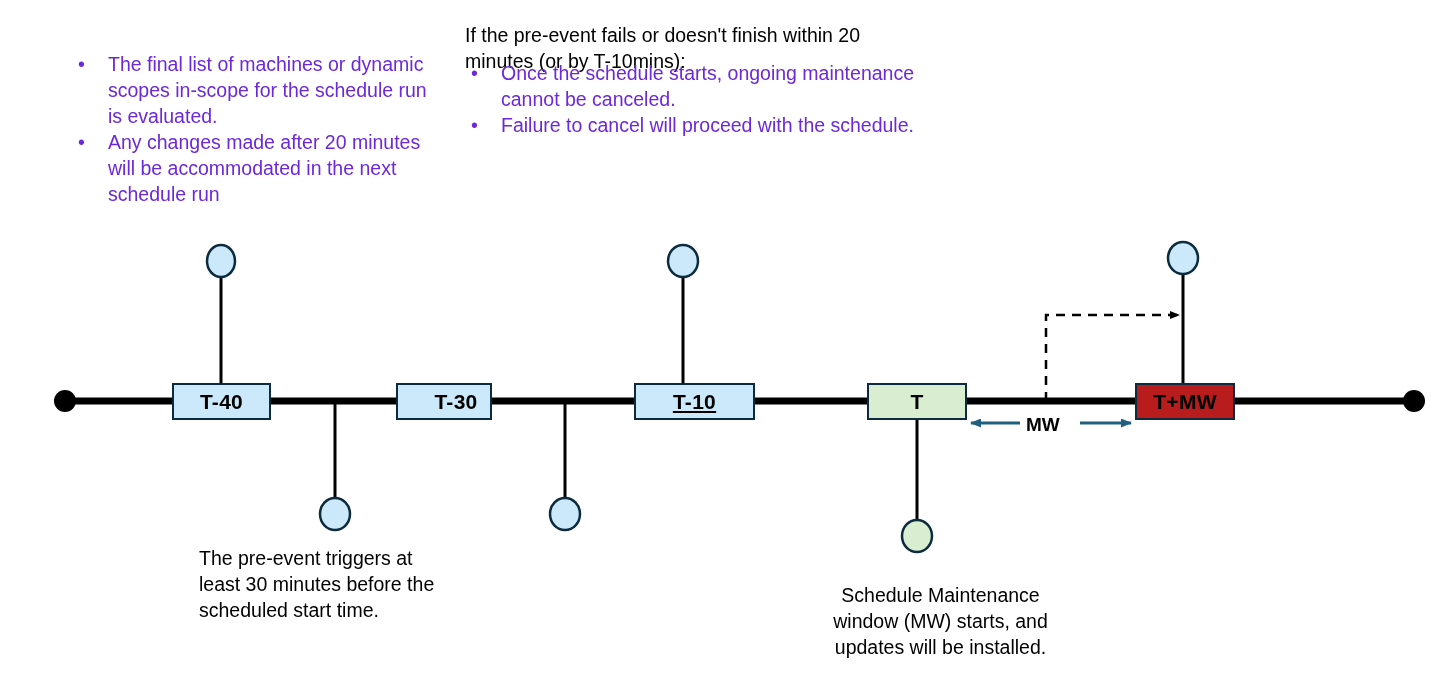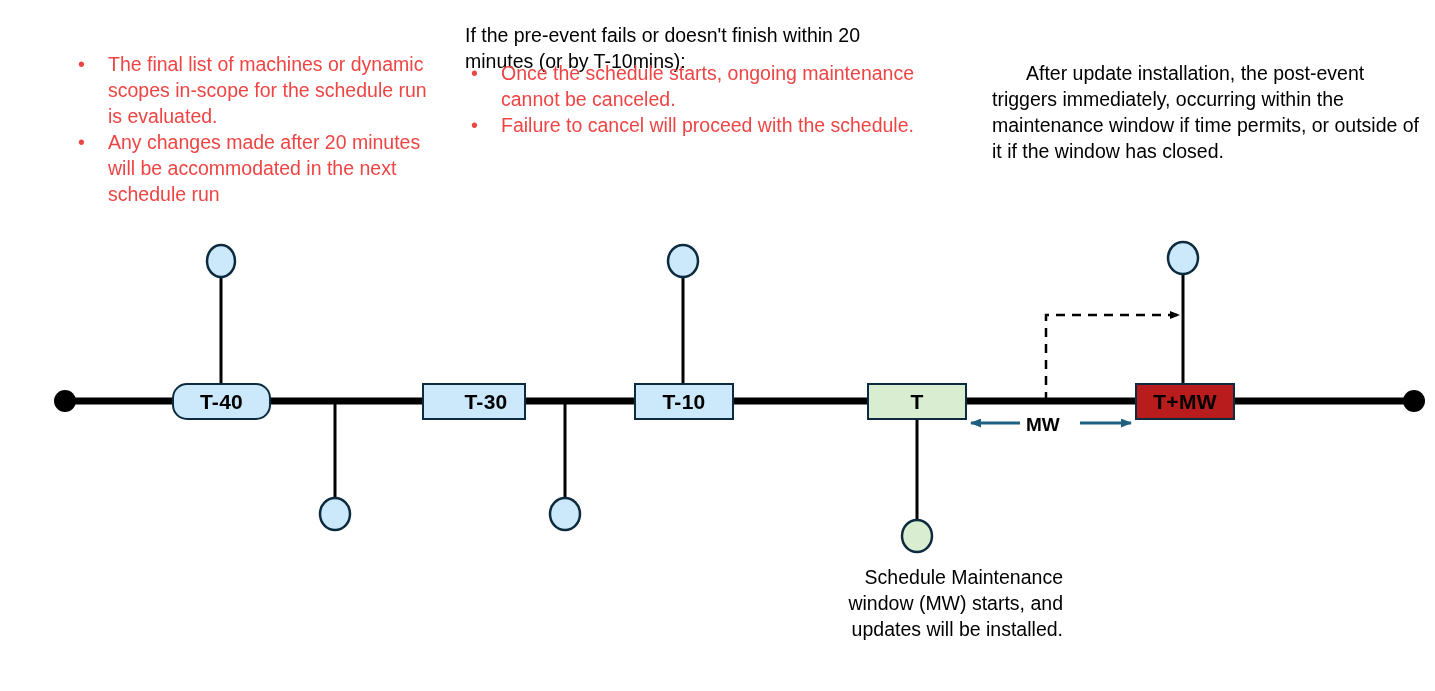--- a/index.html
+++ b/index.html
@@ -32,21 +32,21 @@
     position: absolute;
     margin: 0;
     padding: 0;
     list-style: none;
   }
   .bullet-item {
     position: relative;
     font-family: "Liberation Sans", sans-serif;
     font-size: 19.5px;
     line-height: 26px;
-    color: #ef4444;
+    color: #6d28d9;
     padding-left: 36px;
     margin-bottom: 0px;
   }
   .bullet-item::before {
     content: "\2022";
     position: absolute;
     left: 6px;
     top: 0;
     font-size: 19.5px;
     line-height: 26px;
@@ -95,21 +95,20 @@
     <li class="bullet-item">Any changes made after 20 minutes will be accommodated in the next schedule run</li>
   </ul>
 
   <div class="note" style="left:465px; top:22px; width:440px;">If the pre-event fails or doesn't finish within 20 minutes (or by T-10mins):</div>
 
   <ul class="bullet-list" style="left:465px; top:60px; width:460px;">
     <li class="bullet-item">Once the schedule starts, ongoing maintenance cannot be canceled.</li>
     <li class="bullet-item">Failure to cancel will proceed with the schedule.</li>
   </ul>
 
-  <div class="note note-indent" style="left:992px; top:60px; width:440px;">After update installation, the post-event triggers immediately, occurring within the maintenance window if time permits, or outside of it if the window has closed.</div>
 
   <svg class="svg-layer" width="1435" height="691">
     <defs>
       <marker id="arrow-black" markerWidth="10" markerHeight="8" refX="9" refY="4" orient="auto" markerUnits="userSpaceOnUse">
         <path d="M0,0 L10,4 L0,8 z" fill="#000000"></path>
       </marker>
       <marker id="arrow-teal-end" markerWidth="11" markerHeight="9" refX="10" refY="4.5" orient="auto" markerUnits="userSpaceOnUse">
         <path d="M0,0 L11,4.5 L0,9 z" fill="#1f6080"></path>
       </marker>
       <marker id="arrow-teal-start" markerWidth="11" markerHeight="9" refX="1" refY="4.5" orient="auto" markerUnits="userSpaceOnUse">
@@ -138,39 +137,40 @@
 
     <line x1="1183" y1="274" x2="1183" y2="401" stroke="#000000" stroke-width="3"></line>
     <ellipse cx="1183" cy="258" rx="15" ry="16" fill="#cbe9fa" stroke="#0d2b3e" stroke-width="2.5"></ellipse>
 
     <path d="M1046,401 L1046,315 L1179,315" fill="none" stroke="#000000" stroke-width="2.5" stroke-dasharray="9,7" marker-end="url(#arrow-black)"></path>
 
     <line x1="971" y1="423" x2="1020" y2="423" stroke="#1f6080" stroke-width="3" marker-start="url(#arrow-teal-start)"></line>
     <line x1="1080" y1="423" x2="1131" y2="423" stroke="#1f6080" stroke-width="3" marker-end="url(#arrow-teal-end)"></line>
   </svg>
 
-  <div class="node-box" style="left:172px; top:383px; width:99px; height:37px; background:#cbe9fa;border-radius:15px;">
+  <div class="node-box" style="left:172px; top:383px; width:99px; height:37px; background:#cbe9fa;">
     <span>T-40</span>
   </div>
 
-  <div class="node-box" style="left:422px; top:383px; width:104px; height:37px; background:#cbe9fa;padding-left:24px;">
+  <div class="node-box" style="left:396px; top:383px; width:96px; height:37px; background:#cbe9fa;padding-left:24px;">
     <span>T-30</span>
   </div>
 
-  <div class="node-box" style="left:634px; top:383px; width:100px; height:37px; background:#cbe9fa;">
+  <div class="node-box" style="left:634px; top:383px; width:121px; height:37px; background:#cbe9fa;text-decoration:underline;">
     <span>T-10</span>
   </div>
 
   <div class="node-box" style="left:867px; top:383px; width:100px; height:37px; background:#d9edd0;">
     <span>T</span>
   </div>
 
   <div class="node-box" style="left:1135px; top:383px; width:100px; height:37px; background:#b91c1c;">
     <span>T+MW</span>
   </div>
 
   <div class="mw-label" style="left:1026px; top:414px;">MW</div>
 
+  <div class="caption" style="left:199px; top:545px; width:240px;">The pre-event triggers at least 30 minutes before the scheduled start time.</div>
 
 
-  <div class="caption" style="left:818px; top:564px; width:245px; text-align:right;">Schedule Maintenance window (MW) starts, and updates will be installed.</div>
+  <div class="caption" style="left:818px; top:582px; width:245px; text-align:center;">Schedule Maintenance window (MW) starts, and updates will be installed.</div>
 
 </div>
 
 </body></html>

